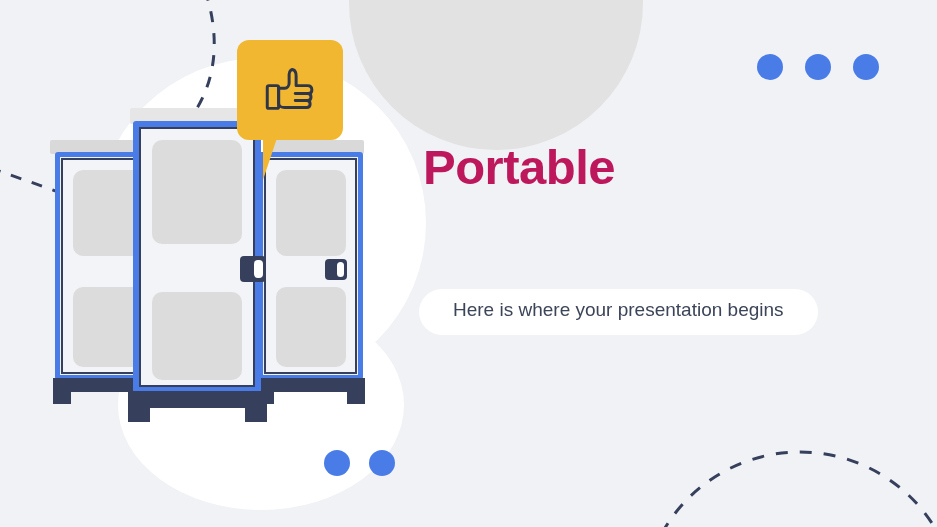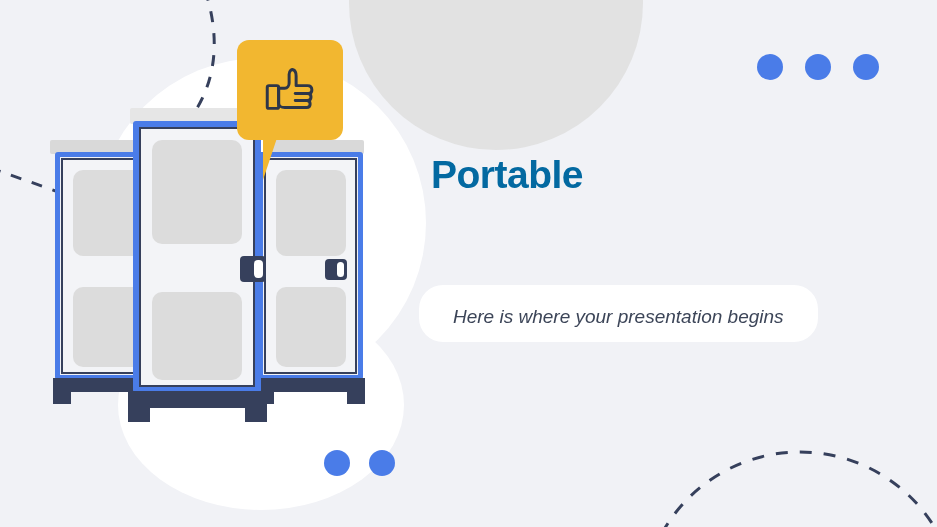--- a/index.html
+++ b/index.html
@@ -137,34 +137,33 @@
     width: 56px; height: 56px;
   }
 
   
   #text-block {
     position: absolute;
     left: 419px; top: 131px;
     width: 470px;
   }
   #slide-title {
-    margin: 12px;
-    font-size: 39px;
+    margin: 4px;
+    font-size: 49px;
     line-height: 64px;
     font-weight: bold;
-    color: #0369a1;
+    color: #be185d;
     letter-spacing: -0.5px;
   }
   #subtitle-pill {
-    margin-top: 2px;
+    margin-top: 22px;
     display: inline-block;
     background: #ffffff;
     border-radius: 24px;
-    padding: 21px 34px 14px 34px;
-    font-style: italic;
+    padding: 10px 34px 14px 34px;
   }
   #subtitle-text {
     font-size: 19px;
     color: #3c4558;
     white-space: nowrap;
   }
 </style>
 </head>
 <body>
 

